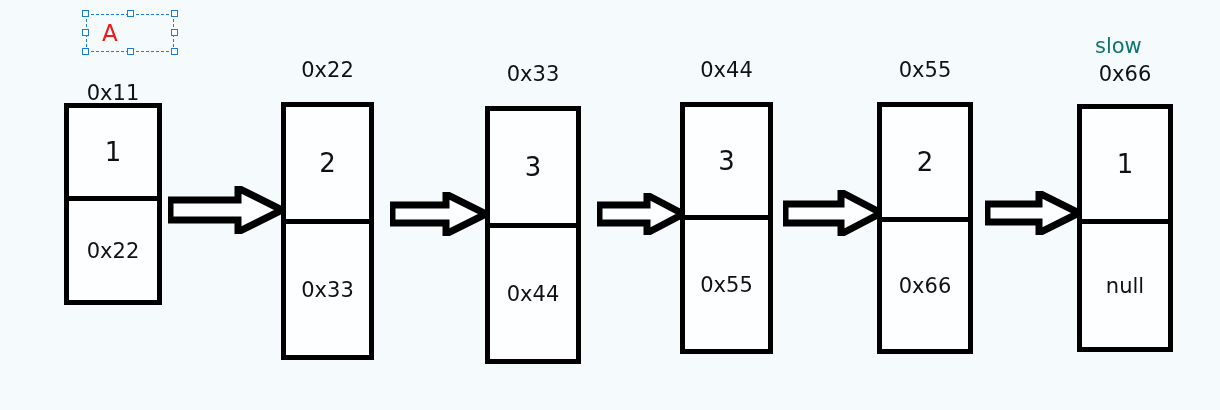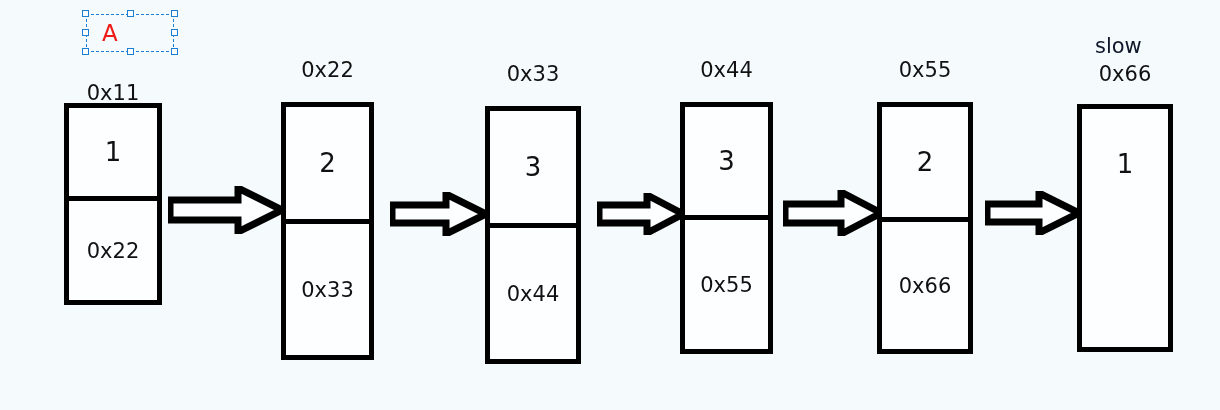--- a/index.html
+++ b/index.html
@@ -35,21 +35,21 @@
   .cell-value { font-size:26px; }
   .cell-next  { font-size:21px; border-top:5px solid #000; }
 
   
   .arrow { position:absolute; }
   .arrow svg { display:block; }
 
   
   .red-label {
     position:absolute;
-    color:#0f172a;
+    color:#0f766e;
     font-size:21px;
     white-space:nowrap;
     font-family:"DejaVu Sans", sans-serif;
     text-align:right;
   }
 
   
   .selection { position:absolute; }
   .sel-rect {
     position:absolute; inset:0;
@@ -157,16 +157,17 @@
   <div class="arrow" style="left:985px; top:191px;">
     <svg width="96" height="44" viewBox="0 0 96 44">
       <polygon points="2,13 54,13 54,2 94,22 54,42 54,31 2,31" fill="#fdfeff" stroke="#000000" stroke-width="7" stroke-linejoin="miter"></polygon>
     </svg>
   </div>
 
   <div class="node" style="left:1077px; top:62px; width:96px;">
     <div class="node-addr" style="top:0;">0x66</div>
     <div class="node-box" style="left:0; top:42px; width:96px; height:248px;">
       <div class="cell cell-value" style="height:110px;">1</div>
+      <div class="cell cell-next" style="height:128px;">null</div>
     </div>
   </div>
 
 </div>
 
 </body></html>

